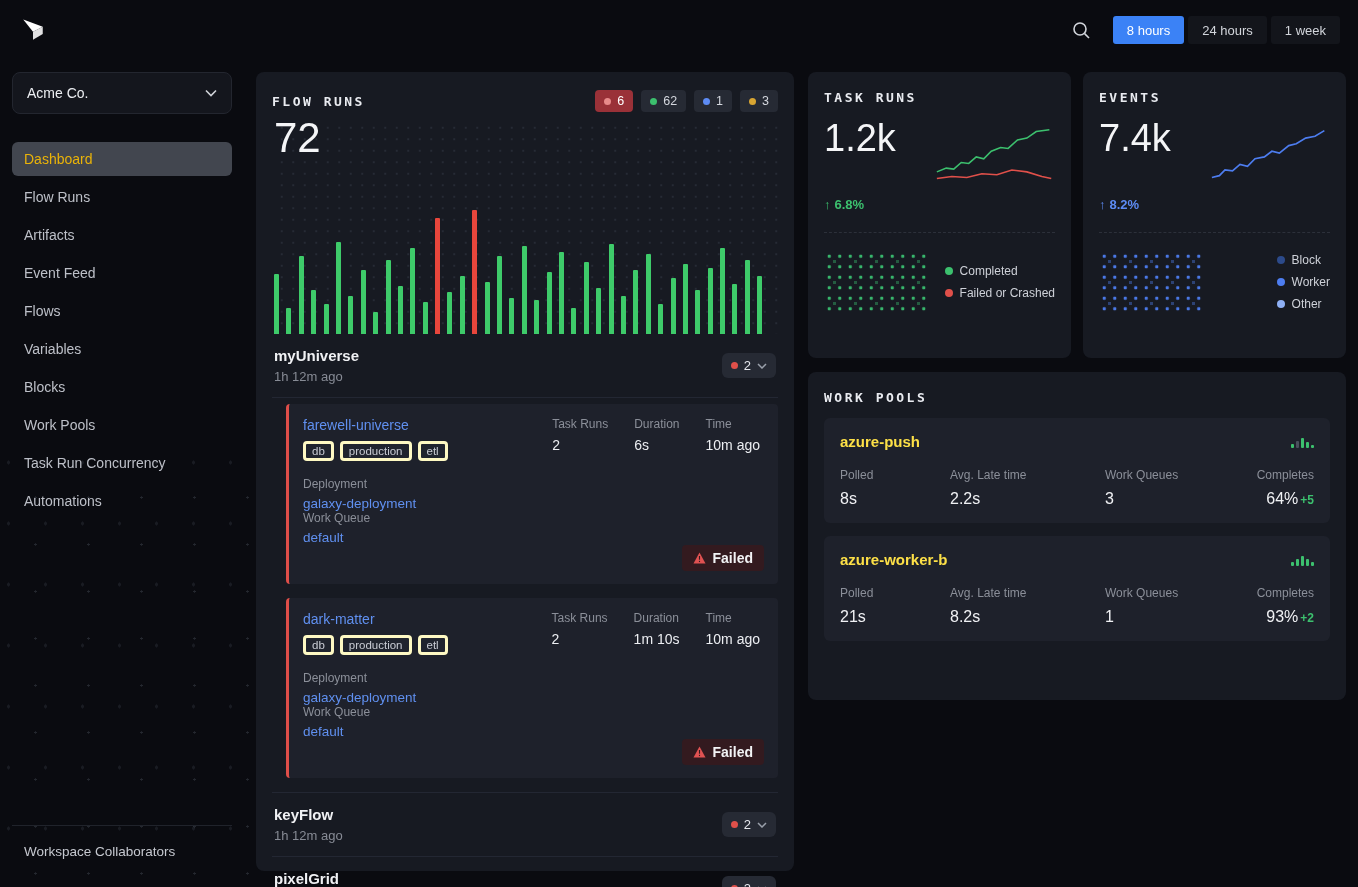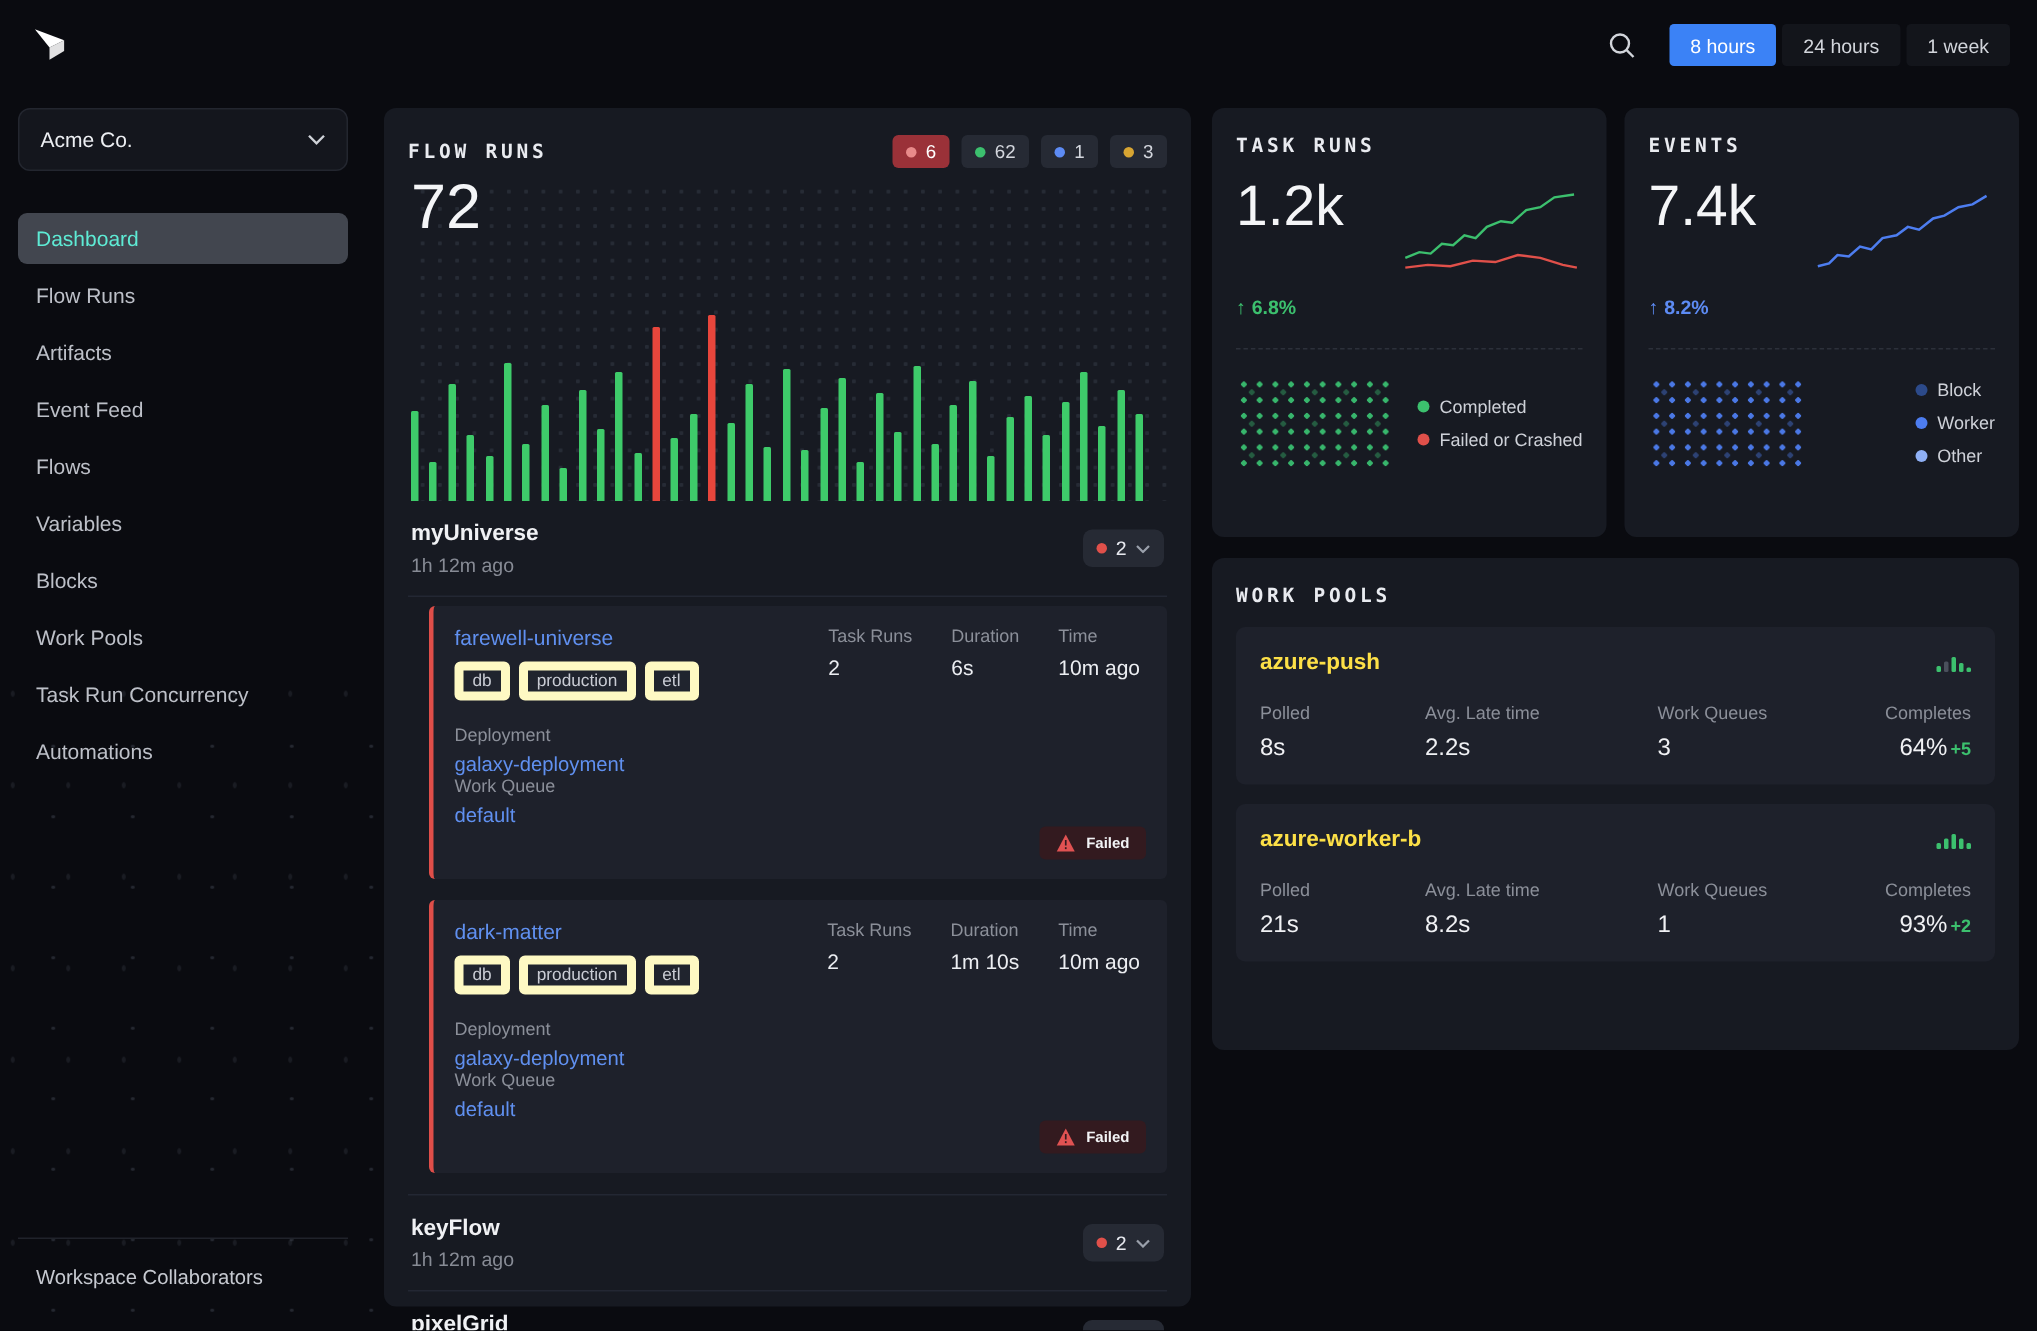--- a/index.html
+++ b/index.html
@@ -25,21 +25,21 @@
                         radial-gradient(rgba(130,140,160,.13) 1px, transparent 1.5px);
       background-size: 53px 47px, 37px 61px; background-position: 9px 14px, 27px 33px; }
   .main { flex:1; padding:12px 12px 0 12px; display:grid; grid-template-columns:538px 1fr; gap:14px; align-items:start; }
   .panel { background:#171a22; border-radius:8px; }
 
   
   .workspace-select { height:42px; background:#14161d; border:1px solid #23262f; border-radius:8px;
       display:flex; align-items:center; justify-content:space-between; padding:0 14px; font-size:14px;
       color:#eceef2; margin-bottom:28px; cursor:pointer; }
   .nav-item { padding:9px 12px; border-radius:6px; font-size:14px; color:#bdc0c8; margin-bottom:4px; cursor:pointer; position:relative; }
-  .nav-item.selected { background:#42464f; color:#5eead4; }
+  .nav-item.selected { background:#42464f; color:#eab308; }
   .sidebar-footer { margin-top:auto; border-top:1px solid #20232b; padding-top:8px; position:relative; }
   .footer-item { padding:10px 12px; font-size:13.5px; color:#c6c9d0; cursor:pointer; }
 
   
   .flow-panel { padding:18px 16px 10px; height:799px; }
   .panel-head { display:flex; align-items:center; justify-content:space-between; }
   .panel-title { font-family:"DejaVu Sans Mono",monospace; font-size:13px; letter-spacing:2.5px; font-weight:700; color:#e9ebf0; }
   .badges { display:flex; gap:8px; }
   .count-badge { display:flex; align-items:center; gap:6px; background:#262a34; border-radius:4px;
                  padding:4px 9px; font-size:12.5px; color:#d4d7de; cursor:pointer; }
@@ -64,30 +64,30 @@
   .group-time { font-size:13px; color:#878b95; margin-top:5px; }
   .group-pill { display:flex; align-items:center; gap:6px; background:#262a34; border-radius:6px;
                 padding:5px 9px; font-size:13px; color:#e6e8ee; cursor:pointer; }
 
   .run-card { background:#1e212b; border-left:3px solid #df4e49; border-radius:4px;
               margin:6px 0 14px 14px; padding:13px 14px; }
   .run-row1 { display:flex; }
   .run-left { flex:1; }
   .run-link { color:#6090f0; font-size:14px; font-weight:500; cursor:pointer; }
   .tags { display:flex; gap:6px; margin-top:8px; }
-  .tag { border:6px solid #fef9c3; background:#20242e; border-radius:4px; padding:1px 6px;
+  .tag { border:3px solid #fef9c3; background:#20242e; border-radius:4px; padding:1px 6px;
          font-size:11.5px; color:#c9ccd4; }
   .stats { display:flex; gap:26px; margin-right:4px; }
   .lbl { font-size:12px; color:#8b8f99; }
   .val { font-size:14px; color:#eceef2; margin-top:6px; }
   .run-row2 { display:flex; align-items:flex-start; margin-top:16px;flex-direction:column; }
   .dep-block { margin-right:42px; }
   .link-val { font-size:13.5px; color:#6090f0; margin-top:5px; cursor:pointer; }
   .failed-badge { margin-left:auto; display:flex; align-items:center; gap:7px; background:#331a1f;
-                  border-radius:4px; padding:5px 11px; font-size:10px; color:#f2f3f5; font-weight:600; }
+                  border-radius:4px; padding:5px 11px; font-size:14px; color:#f2f3f5; font-weight:600; }
 
   
   .right-col { display:flex; flex-direction:column; gap:14px; }
   .top-row { display:grid; grid-template-columns:1fr 1fr; gap:12px; }
   .stat-panel { height:286px; padding:18px 16px; }
   .value-row { display:flex; justify-content:space-between; align-items:flex-start; margin-top:12px; }
   .big-val { font-size:38px; font-weight:500; color:#f4f5f7; }
   .spark { margin-top:6px; }
   .delta { margin-top:10px; font-size:13px; font-weight:600; display:flex; align-items:center; gap:4px; }
   .delta-green { color:#3cc06e; } .delta-blue { color:#5d8bf4; }

